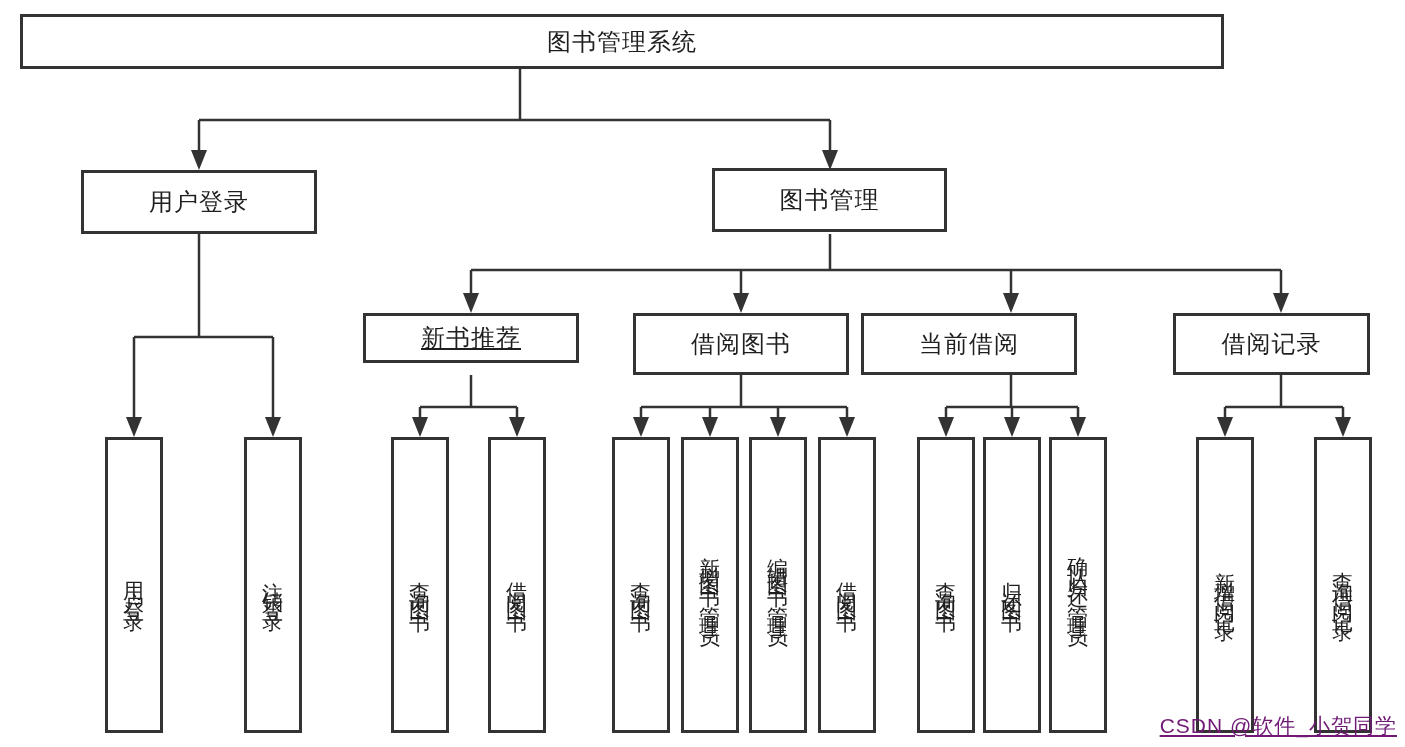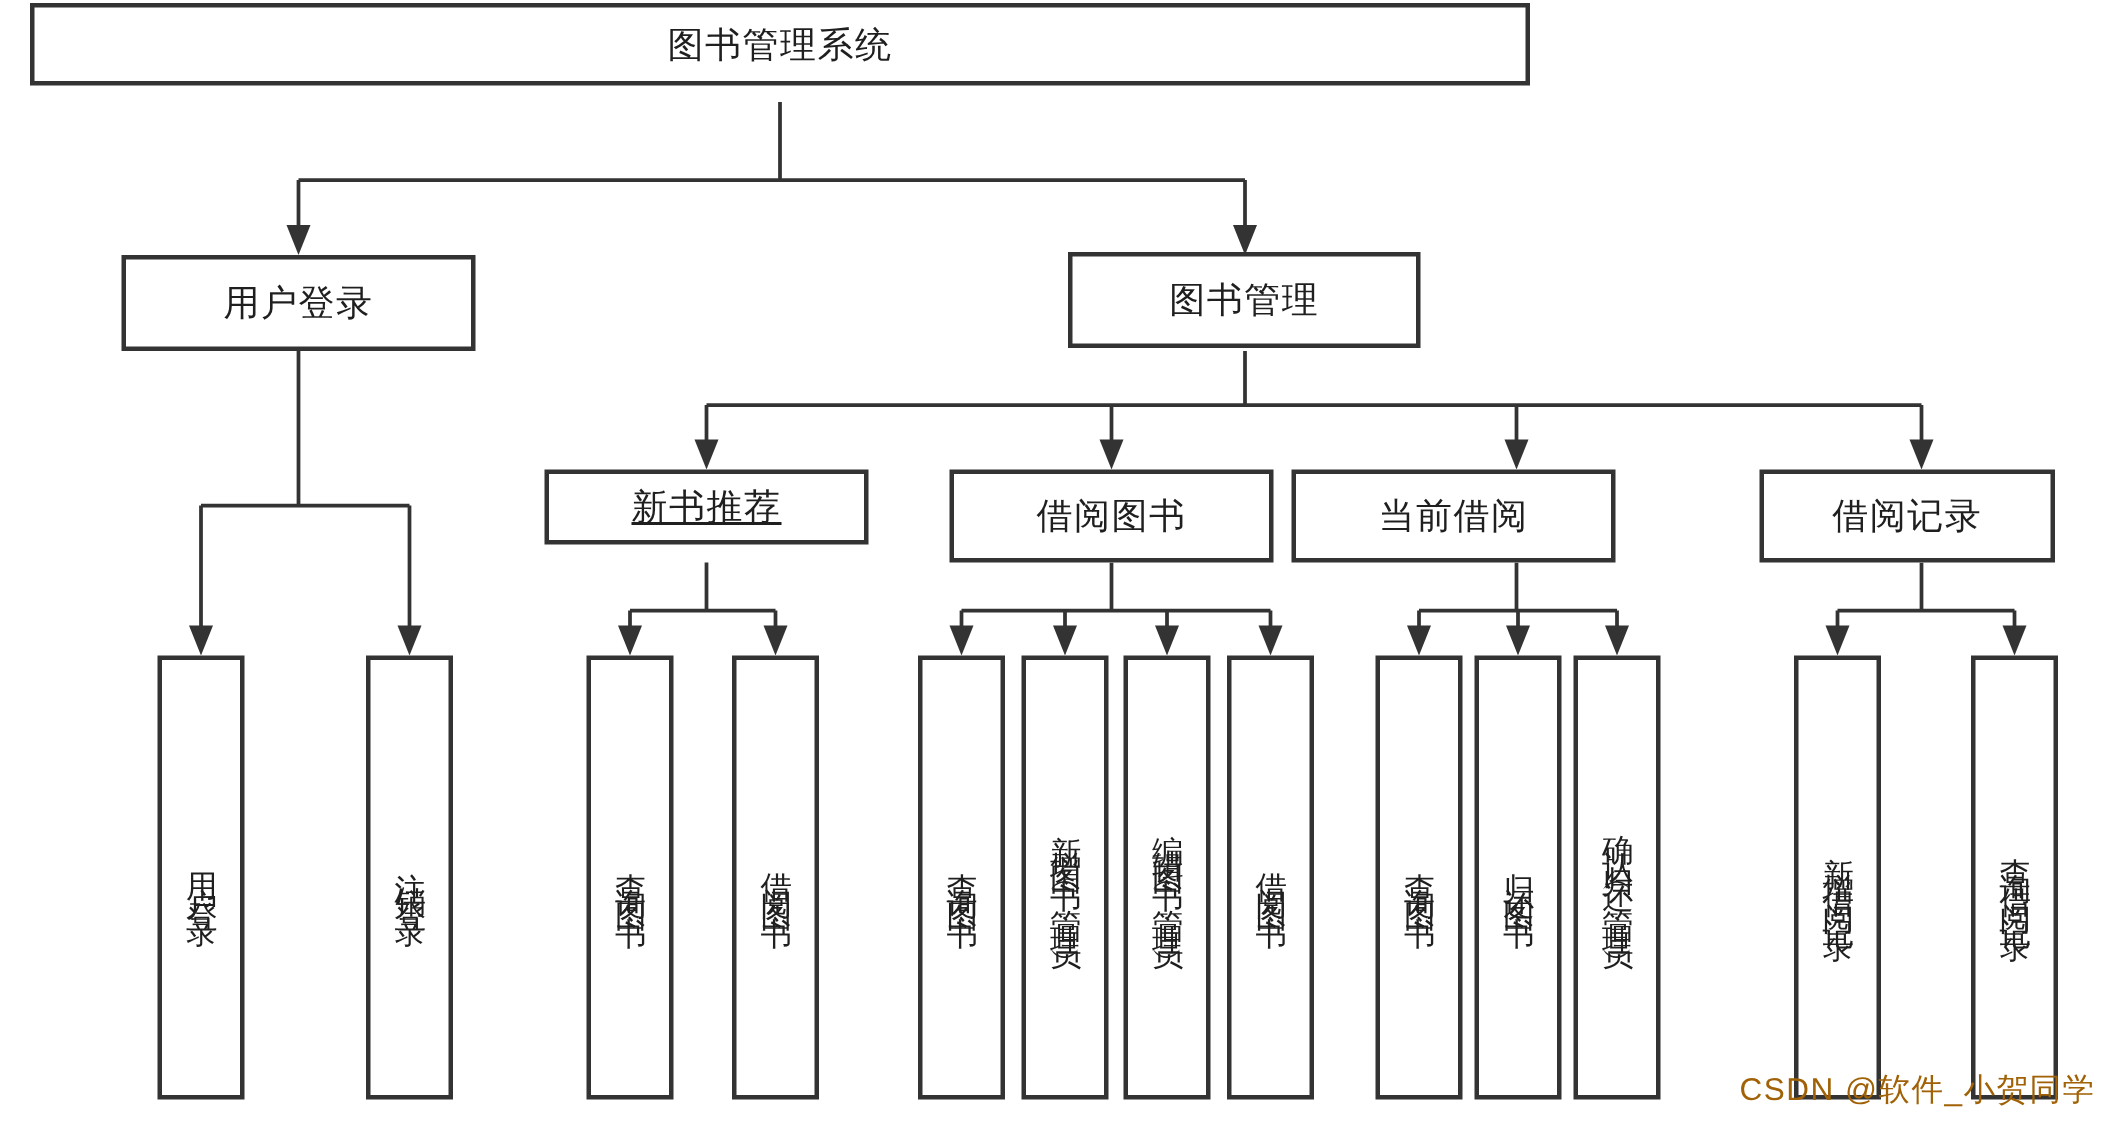--- a/index.html
+++ b/index.html
@@ -37,24 +37,25 @@
     font-size: 21px;
     letter-spacing: 10px;
     line-height: 1;
     white-space: nowrap;
   }
   .watermark {
     position: absolute;
     top: 712px;
     right: 8px;
     font-size: 21px;
-    color: #a16207;
+    color: #701a75;
     letter-spacing: 1px;
     z-index: 5;
     white-space: nowrap;
+    text-decoration: underline;
   }
 </style>
 </head>
 <body>
 
 <div class="canvas">
 
   <svg class="connectors" width="1405" height="747" viewBox="0 0 1405 747" aria-hidden="true">
     <g stroke="#333333" stroke-width="2.5" fill="none">
 
@@ -117,21 +118,21 @@
       <path d="M770 417 L786 417 L778 437 Z"></path>
       <path d="M839 417 L855 417 L847 437 Z"></path>
       <path d="M938 417 L954 417 L946 437 Z"></path>
       <path d="M1004 417 L1020 417 L1012 437 Z"></path>
       <path d="M1070 417 L1086 417 L1078 437 Z"></path>
       <path d="M1217 417 L1233 417 L1225 437 Z"></path>
       <path d="M1335 417 L1351 417 L1343 437 Z"></path>
     </g>
   </svg>
 
-  <div class="node node-h" style="left:20px; top:2px; width:1000px; height:55px;">
+  <div class="node node-h" style="left:20px; top:14px; width:1204px; height:55px;">
     <span>图书管理系统</span>
   </div>
 
   <div class="node node-h" style="left:81px; top:170px; width:236px; height:64px;">
     <span>用户登录</span>
   </div>
   <div class="node node-h" style="left:712px; top:168px; width:235px; height:64px;">
     <span>图书管理</span>
   </div>
 

